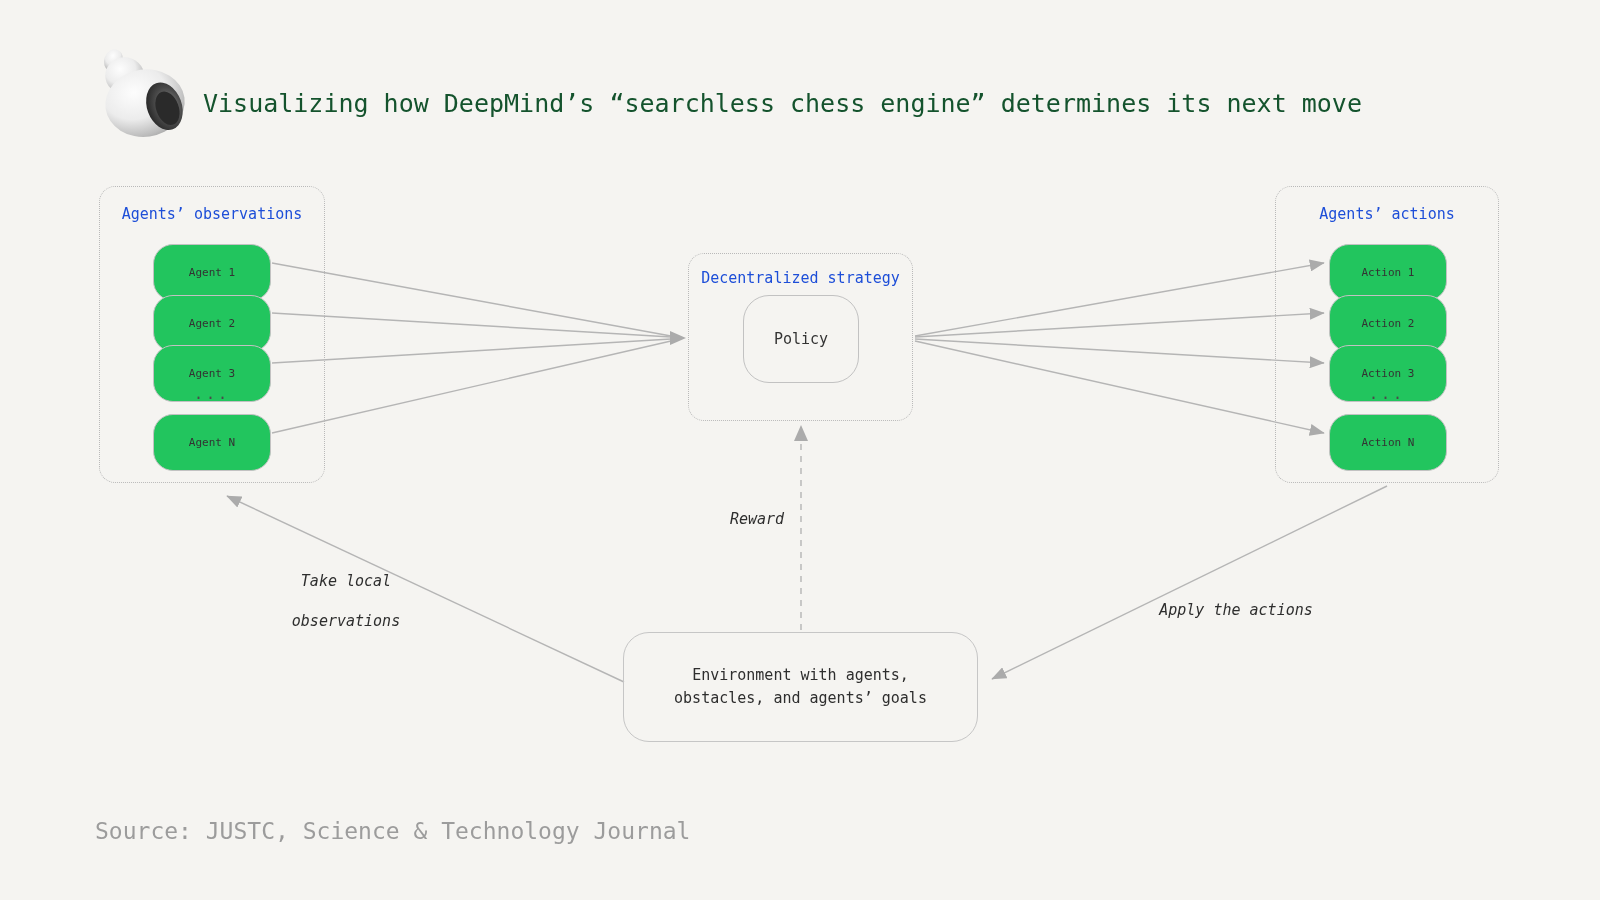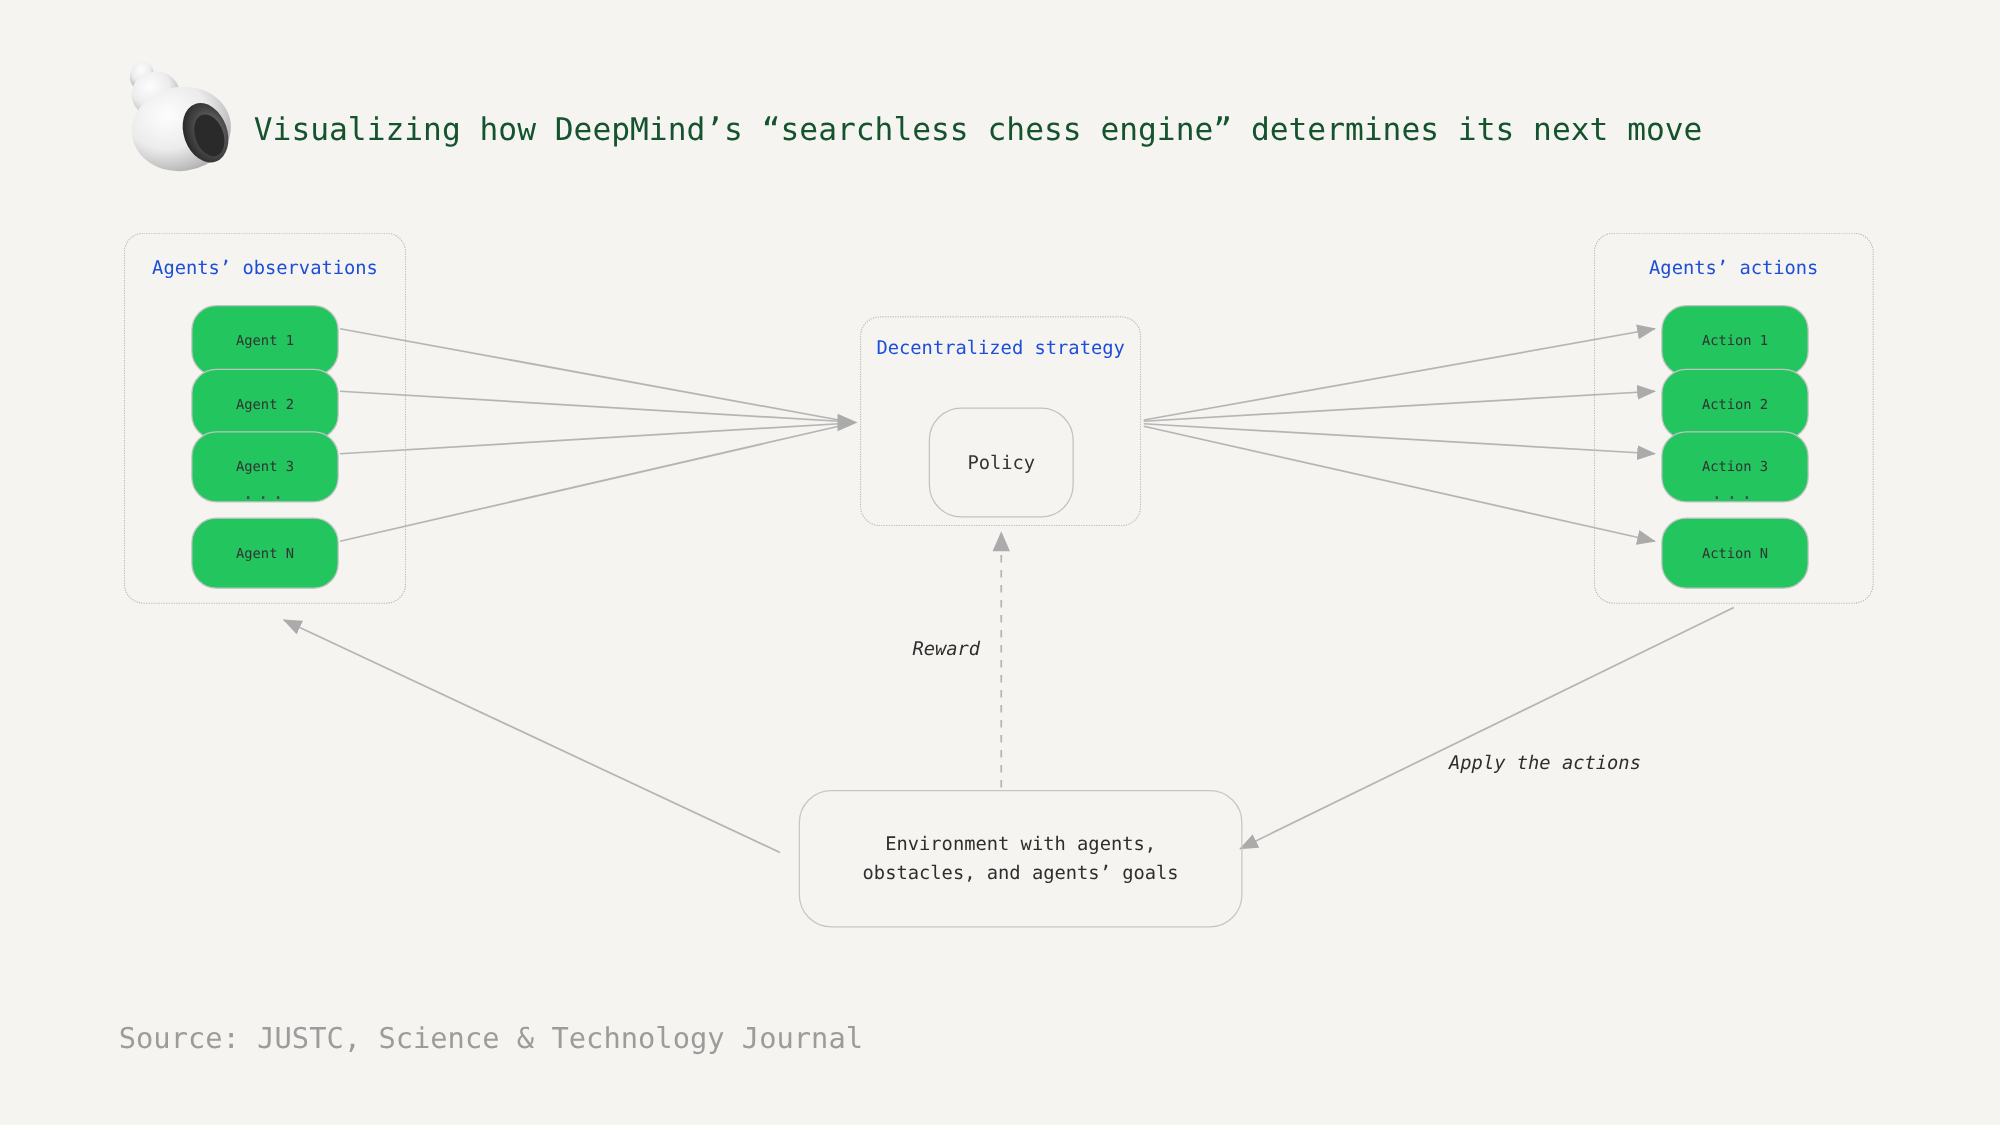--- a/index.html
+++ b/index.html
@@ -72,21 +72,21 @@
   .dots {
     position: absolute;
     width: 100%;
     text-align: center;
     font-size: 15px;
     letter-spacing: 3px;
     color: #4a4a4a;
   }
   .policy-box {
     position: absolute;
-    left: 54px; top: 72px;
+    left: 54px; top: 41px;
     width: 116px; height: 88px;
     border: 1.5px solid #c2c2c2;
     border-radius: 26px;
     box-sizing: border-box;
     display: flex;
     align-items: center;
     justify-content: center;
     font-size: 15px;
     color: #333333;
   }
@@ -98,21 +98,20 @@
     border-radius: 26px;
     box-sizing: border-box;
     display: flex;
     flex-direction: column;
     align-items: center;
     justify-content: center;
     font-size: 15px;
     line-height: 23px;
     color: #2e2e2e;
     text-align: center;
-    margin-left: 16px;
   }
   .edge-label {
     position: absolute;
     transform: translate(-50%, -50%);
     font-size: 15px;
     font-style: italic;
     color: #2e2e2e;
     text-align: center;
     line-height: 20px;
     white-space: pre-line;
@@ -217,17 +216,21 @@
     <div class="dots" style="top:198px;">...</div>
     <div class="pill" style="left:53px; top:227px;">Action N</div>
   </div>
 
   <div class="env-box">
     <div>Environment with agents,</div>
     <div>obstacles, and agents’ goals</div>
   </div>
 
   <div class="edge-label" style="left:757px; top:519px;">Reward</div>
+  <div class="edge-label" style="left:346px; top:601px;">
+    <div>Take local</div>
+    <div>observations</div>
+  </div>
   <div class="edge-label" style="left:1236px; top:610px;">Apply the actions</div>
 
   <div class="footer-source">Source: JUSTC, Science &amp; Technology Journal</div>
 
 </div>
 
 </body></html>

